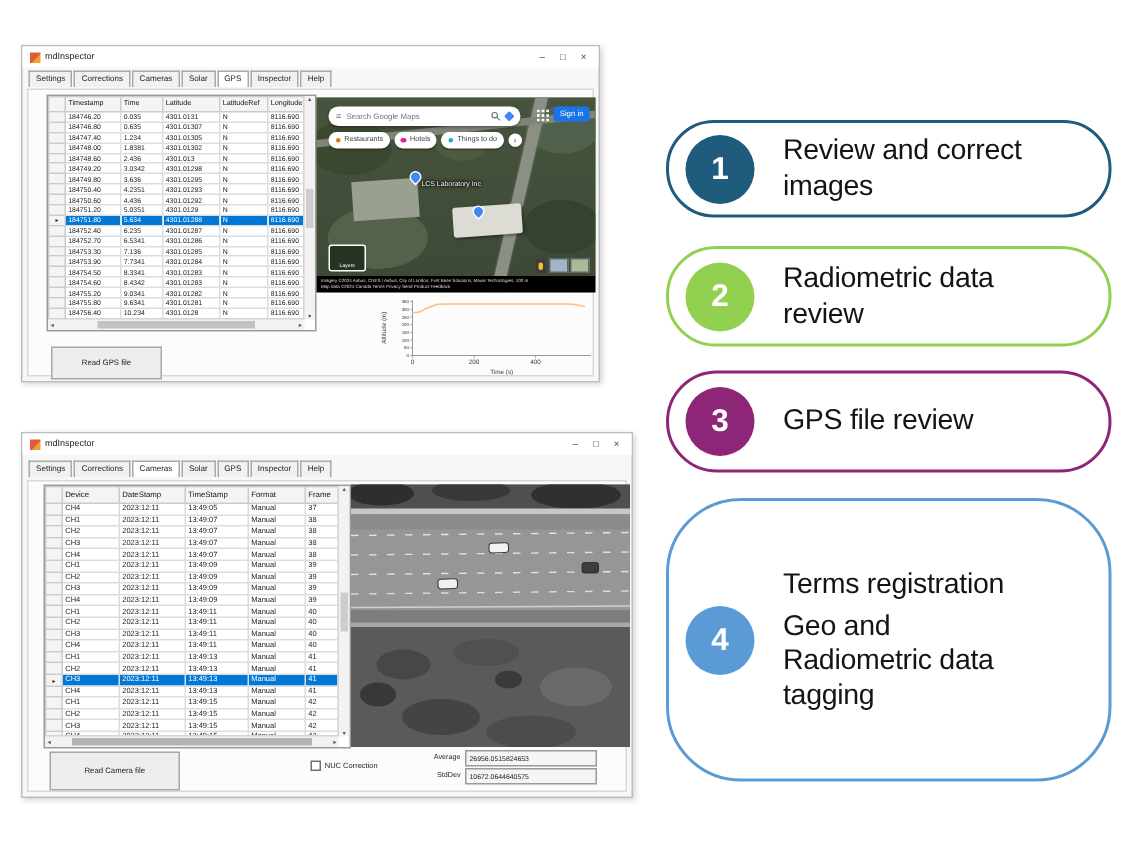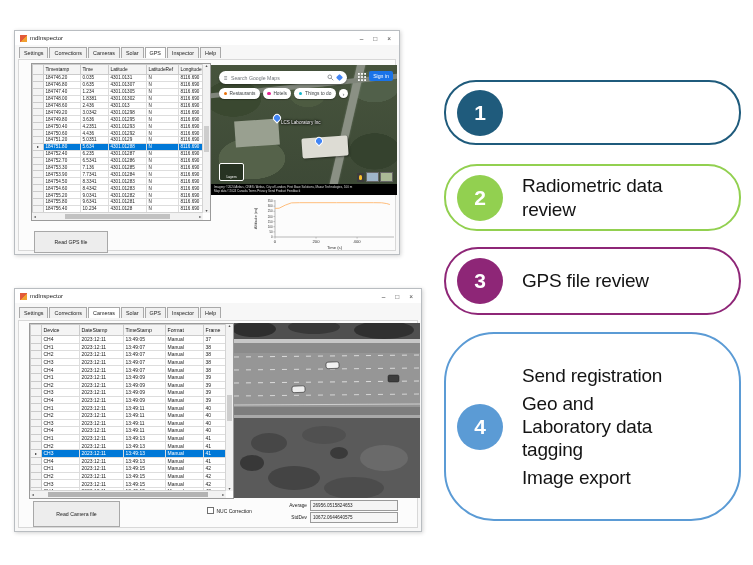--- a/index.html
+++ b/index.html
@@ -713,38 +713,41 @@
       <span class="tbox">26956.0515824653</span>
     </div>
     <div class="statrow" id="stdRow">
       <span class="lbl">StdDev</span>
       <span class="tbox">10672.0644640575</span>
     </div>
   </section>
 
   <div class="callout c1" style="border-color: rgb(31, 91, 124);">
     <div class="cnum" style="background: rgb(31, 91, 124);">1</div>
+    <div class="clines">
+        <div class="cline">Review and correct
+images</div>
+      </div>
   </div>
   <div class="callout c2" style="border-color: rgb(146, 208, 80);">
     <div class="cnum" style="background: rgb(146, 208, 80);">2</div>
     <div class="clines">
         <div class="cline">Radiometric data
 review</div>
       </div>
   </div>
   <div class="callout c3" style="border-color: rgb(142, 38, 119);">
     <div class="cnum" style="background: rgb(142, 38, 119);">3</div>
     <div class="clines">
         <div class="cline">GPS file review</div>
       </div>
   </div>
   <div class="callout c4" style="border-color: rgb(91, 155, 213);">
     <div class="cnum" style="background: rgb(91, 155, 213);">4</div>
     <div class="clines">
-        <div class="cline">Send registration</div>
+        <div class="cline">Terms registration</div>
         <div class="cline">Geo and
-Laboratory data
+Radiometric data
 tagging</div>
-        <div class="cline">Image export</div>
       </div>
   </div>
 
 </div>
 
 </body></html>

